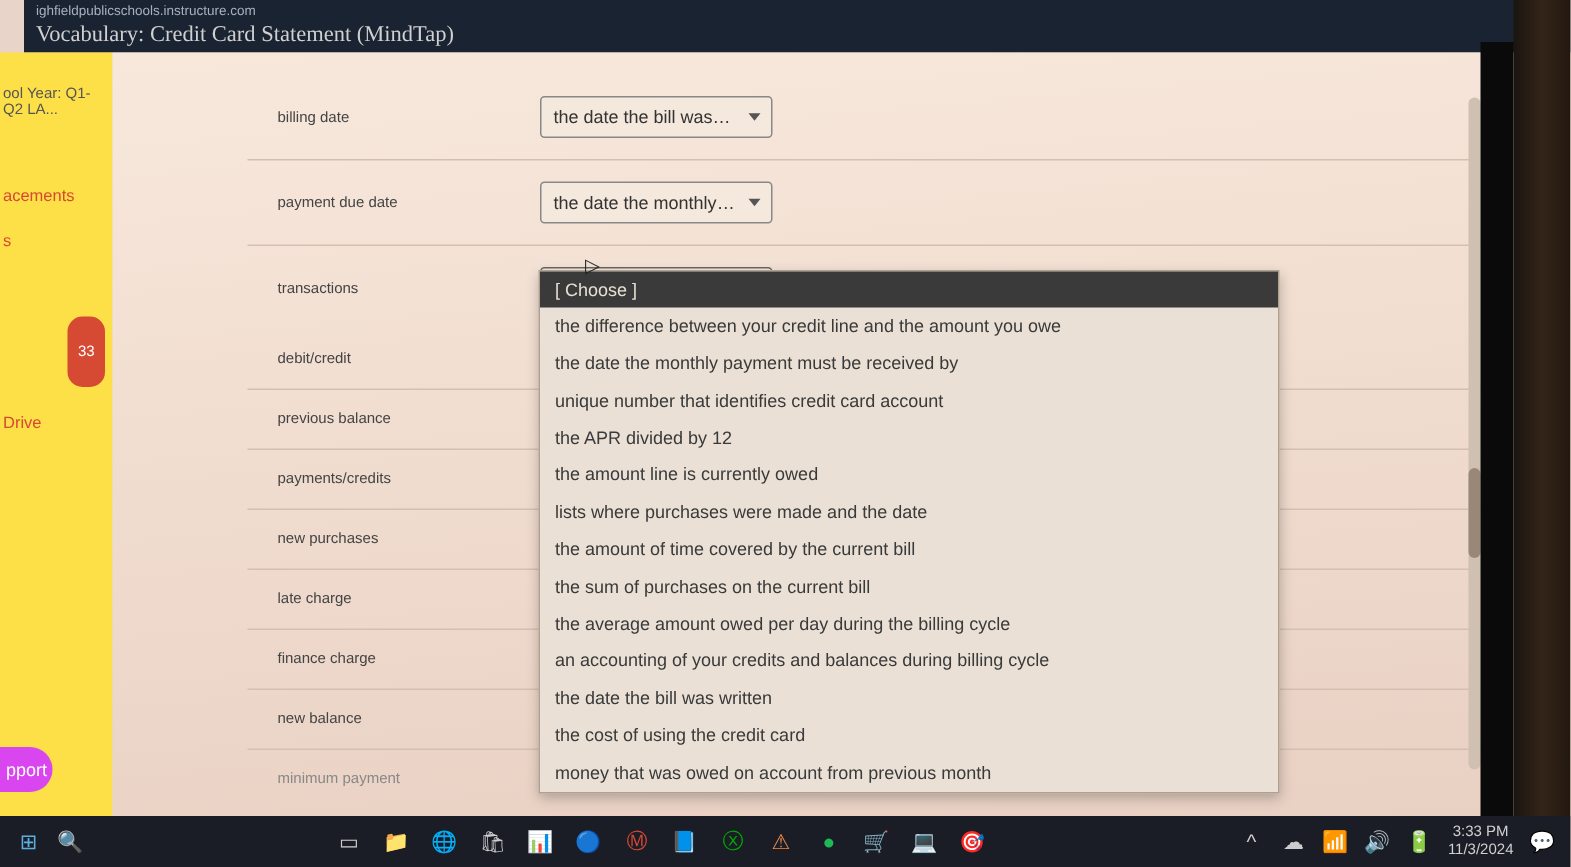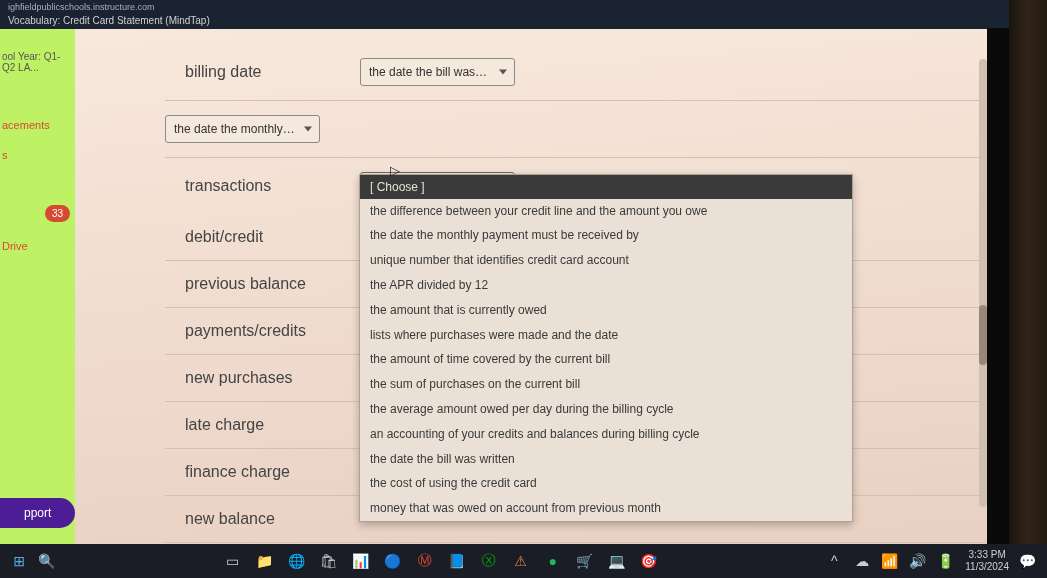--- a/index.html
+++ b/index.html
@@ -10,74 +10,75 @@
       height: 578px;
       overflow: hidden;
       position: relative;
     }
     .browser-bar {
       background: #1a2332;
       color: #d0d0d0;
       font-size: 10px;
       padding: 2px 8px;
       line-height: 1.3;
+      margin-left: 16px;
     }
     .browser-bar .url { color: #a8b0c0; font-size: 9px; }
-    .browser-bar .title { color: #d0d0d0; font-size: 10px; }
+    .browser-bar .title { color: #d0d0d0; font-size: 15px; font-family: Liberation Serif, serif; }
     .main-area {
       display: flex;
       height: calc(100% - 60px);
     }
     .sidebar {
       width: 75px;
-      background: #bef264;
+      background: #fde047;
       padding-top: 18px;
       font-size: 11px;
       color: #333;
     }
     .sidebar-item { padding: 4px 2px; margin-bottom: 10px; }
     .sidebar-item.year { color: #555; font-size: 10px; }
     .sidebar-item.link { color: #d64933; font-size: 11px; }
     .sidebar-item.single { color: #d64933; font-size: 11px; padding-left: 2px; }
     .sidebar-badge {
       display: inline-block;
       background: #d64933;
       color: #fff;
       border-radius: 10px;
-      padding: 3px 7px;
+      padding: 18px 7px;
       font-size: 10px;
       margin-left: 45px;
       margin-top: 30px;
     }
     .sidebar-drive { color: #d64933; font-size: 11px; margin-top: 18px; padding-left: 2px; }
     .support-btn {
       position: absolute;
       left: 0;
       bottom: 50px;
-      background: #4c1d95;
+      background: #d946ef;
       color: #fff;
-      padding: 8px 24px;
+      padding: 8px 4px;
       border-radius: 0 18px 18px 0;
       font-size: 12px;
     }
     .content {
       flex: 1;
       background: linear-gradient(175deg, #f8e8dc 0%, #f0dccf 50%, #e8d0c2 100%);
       padding: 15px 40px 0 90px;
       position: relative;
     }
     .row {
       display: flex;
       align-items: center;
       padding: 14px 0;
       border-bottom: 1px solid #d4c0b0;
     }
     .row-label {
       width: 195px;
-      font-size: 16px;
+      font-size: 10px;
       color: #444;
       padding-left: 20px;
     }
     .row-select {
       width: 155px;
     }
     .select-box {
       border: 1px solid #888;
       border-radius: 3px;
       background: #f5e8dc;
@@ -224,20 +225,21 @@
   <div class="content">
 
     <div class="row">
       <div class="row-label">billing date</div>
       <div class="row-select">
           <div class="select-box">the date the bill was written</div>
         </div>
     </div>
 
     <div class="row">
+      <div class="row-label">payment due date</div>
       <div class="row-select">
           <div class="select-box">the date the monthly paymen</div>
         </div>
     </div>
 
     <div class="row" style="border-bottom:none">
       <div class="row-label">transactions</div>
       <div class="row-select">
           <div class="select-box active-select">[ Choose ]</div>
         </div>
@@ -269,21 +271,21 @@
     <div class="row" style="border-bottom:none;color:#999">
       <div class="row-label" style="color:#888">minimum payment</div>
     </div>
 
     <div class="dropdown">
       <div class="dropdown-header">[ Choose ]</div>
       <div class="dropdown-option">the difference between your credit line and the amount you owe</div>
       <div class="dropdown-option">the date the monthly payment must be received by</div>
       <div class="dropdown-option">unique number that identifies credit card account</div>
       <div class="dropdown-option">the APR divided by 12</div>
-      <div class="dropdown-option">the amount that is currently owed</div>
+      <div class="dropdown-option">the amount line is currently owed</div>
       <div class="dropdown-option">lists where purchases were made and the date</div>
       <div class="dropdown-option">the amount of time covered by the current bill</div>
       <div class="dropdown-option">the sum of purchases on the current bill</div>
       <div class="dropdown-option">the average amount owed per day during the billing cycle</div>
       <div class="dropdown-option">an accounting of your credits and balances during billing cycle</div>
       <div class="dropdown-option">the date the bill was written</div>
       <div class="dropdown-option">the cost of using the credit card</div>
       <div class="dropdown-option">money that was owed on account from previous month</div>
 
     </div>

